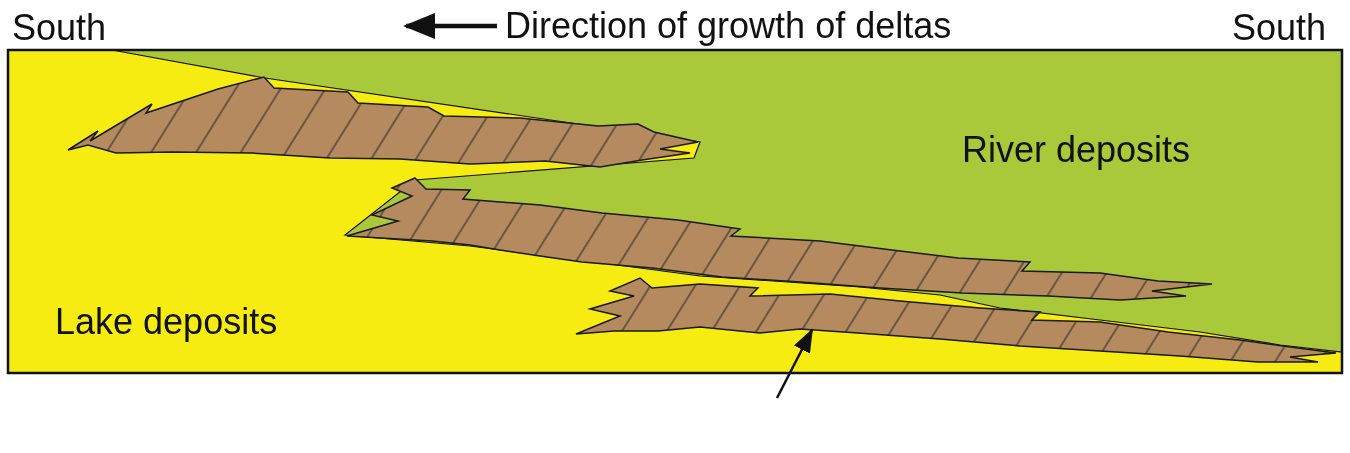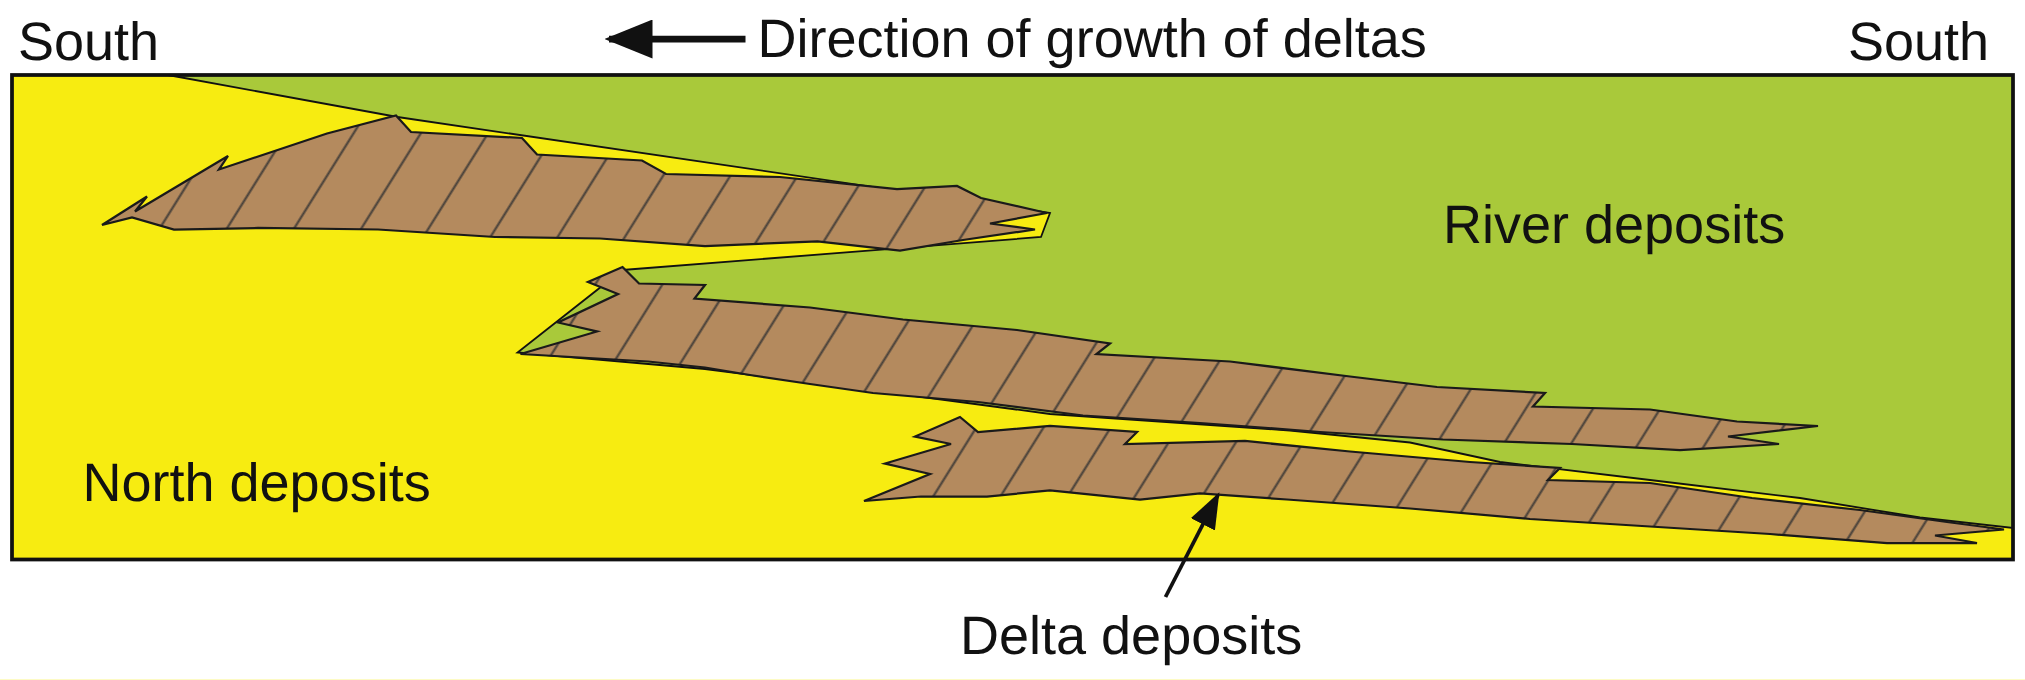--- a/index.html
+++ b/index.html
@@ -68,17 +68,16 @@
   </svg>
 
   <div class="label" style="left:12px; top:8px;">South</div>
 
   <div class="label" style="left:1232px; top:8px;">South</div>
 
   <div class="label" style="left:505px; top:6px;text-align:right;">Direction of growth of deltas</div>
 
   <div class="label" style="left:936px; top:130px;margin-left:26px;">River deposits</div>
 
-  <div class="label" style="left:55px; top:302px;">North deposits</div>
+  <div class="label" style="left:55px; top:302px;">Lake deposits</div>
 
-  <div class="label" style="left:640px; top:404px;">Delta deposits</div>
 
 </div>
 
 </body></html>

